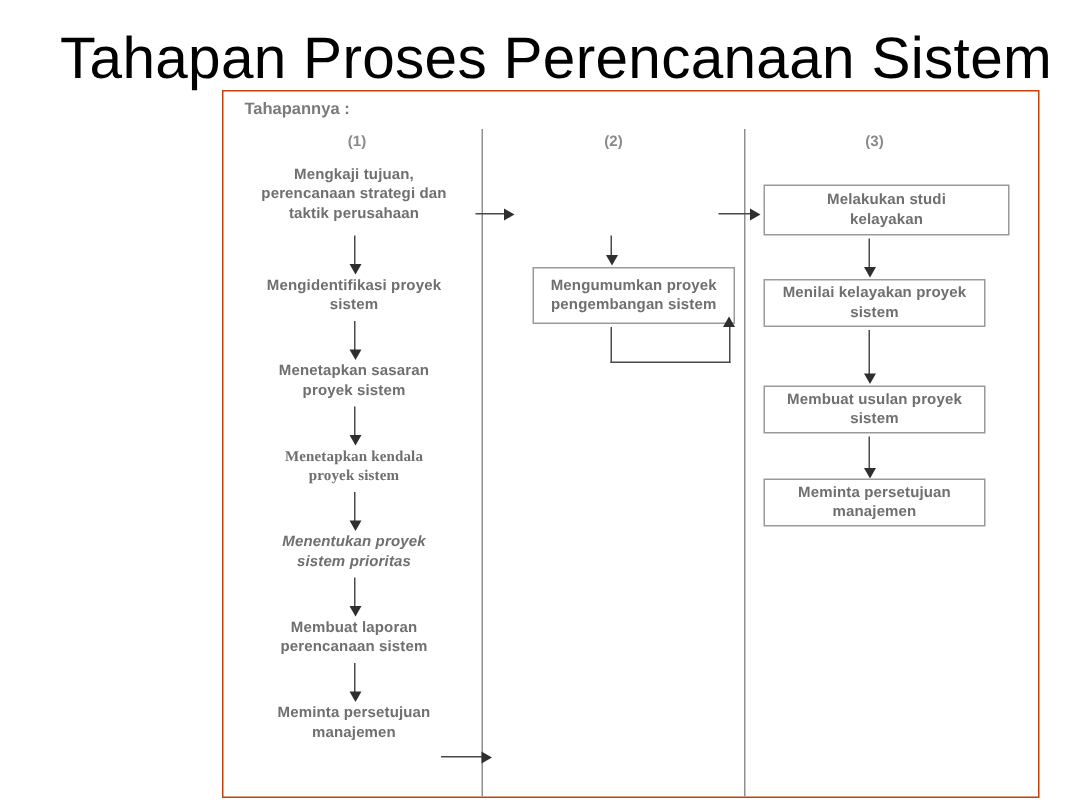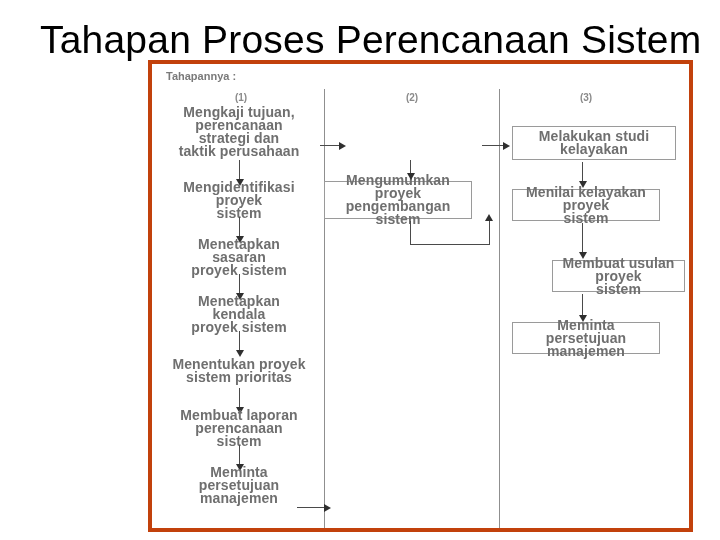--- a/index.html
+++ b/index.html
@@ -27,21 +27,21 @@
     white-space: nowrap;
   }
 
   
   #diagram {
     position: absolute;
     left: 148px;
     top: 60px;
     width: 545px;
     height: 472px;
-    border: 4px solid #c2410c;
+    border: 1px solid #c2410c;
     box-sizing: border-box;
     background: #ffffff;
   }
 
   #caption-tahapannya {
     position: absolute;
     left: 14px;
     top: 6px;
     font-size: 11px;
     color: #7a7a7a;
@@ -69,21 +69,21 @@
     width: 60px;
   }
   #col-header-1 { left: 59px; }
   #col-header-2 { left: 230px; }
   #col-header-3 { left: 404px; }
 
   
   .node {
     position: absolute;
     text-align: center;
-    font-size: 14px;
+    font-size: 10px;
     line-height: 13px;
     color: #6f6f6f;
     font-weight: 700;
     letter-spacing: 0.1px;
     display: flex;
     align-items: center;
     justify-content: center;
     box-sizing: border-box;
     padding: 2px 3px;
     white-space: pre-line;
@@ -167,54 +167,54 @@
   <div class="arrow-v" style="left:87px; top:96px; height:20px;"></div>
 
   <div class="node" style="left:17px; top:121px; width:140px; height:30px;">Mengidentifikasi proyek
 sistem</div>
   <div class="arrow-v" style="left:87px; top:153px; height:20px;"></div>
 
   <div class="node" style="left:17px; top:178px; width:140px; height:30px;">Menetapkan sasaran
 proyek sistem</div>
   <div class="arrow-v" style="left:87px; top:210px; height:20px;"></div>
 
-  <div class="node" style="left:17px; top:235px; width:140px; height:30px;">Menetapkan kendala
+  <div class="node" style="left:17px; top:235px; width:140px; height:30px;font-family:Liberation Serif, serif;">Menetapkan kendala
 proyek sistem</div>
   <div class="arrow-v" style="left:87px; top:267px; height:20px;"></div>
 
-  <div class="node" style="left:17px; top:292px; width:140px; height:30px;">Menentukan proyek
+  <div class="node" style="left:17px; top:292px; width:140px; height:30px;font-style:italic;">Menentukan proyek
 sistem prioritas</div>
   <div class="arrow-v" style="left:87px; top:324px; height:20px;"></div>
 
   <div class="node" style="left:17px; top:349px; width:140px; height:30px;">Membuat laporan
 perencanaan sistem</div>
   <div class="arrow-v" style="left:87px; top:381px; height:20px;"></div>
 
   <div class="node" style="left:17px; top:406px; width:140px; height:30px;">Meminta persetujuan
 manajemen</div>
   <div class="arrow-h" style="left:145px; top:443px; width:28px;"></div>
 
   <div class="arrow-h" style="left:168px; top:81px; width:20px;"></div>
 
-  <div class="node boxed" style="left:172px; top:117px; width:148px; height:38px;">Mengumumkan proyek
+  <div class="node boxed" style="left:206px; top:117px; width:135px; height:38px;">Mengumumkan proyek
 pengembangan sistem</div>
   <div class="arrow-v" style="left:258px; top:96px; height:14px;"></div>
 
   <div class="elbow" style="left:258px; top:157px; width:80px; height:24px; border-top:none;"></div>
 
   <div class="arrow-h" style="left:330px; top:81px; width:22px;"></div>
 
   <div class="node boxed" style="left:360px; top:62px; width:164px; height:34px;">Melakukan studi
 kelayakan</div>
   <div class="arrow-v" style="left:430px; top:98px; height:20px;"></div>
 
   <div class="node boxed" style="left:360px; top:125px; width:148px; height:32px;">Menilai kelayakan proyek
 sistem</div>
   <div class="arrow-v" style="left:430px; top:159px; height:30px;"></div>
 
-  <div class="node boxed" style="left:360px; top:196px; width:133px; height:32px;margin-left:40px;">Membuat usulan proyek
+  <div class="node boxed" style="left:360px; top:196px; width:148px; height:32px;">Membuat usulan proyek
 sistem</div>
   <div class="arrow-v" style="left:430px; top:230px; height:22px;"></div>
 
   <div class="node boxed" style="left:360px; top:258px; width:148px; height:32px;">Meminta persetujuan
 manajemen</div>
 
 </div>
 
 </body></html>

